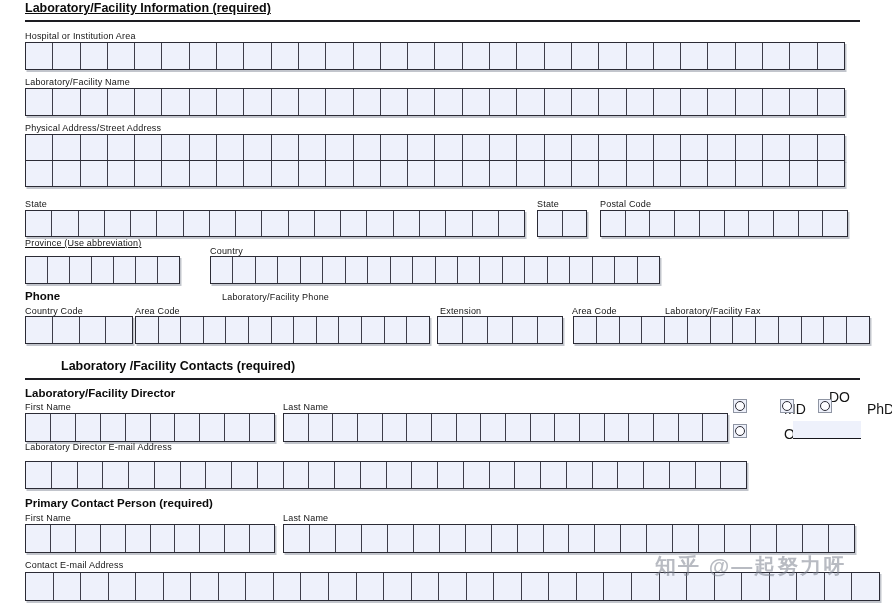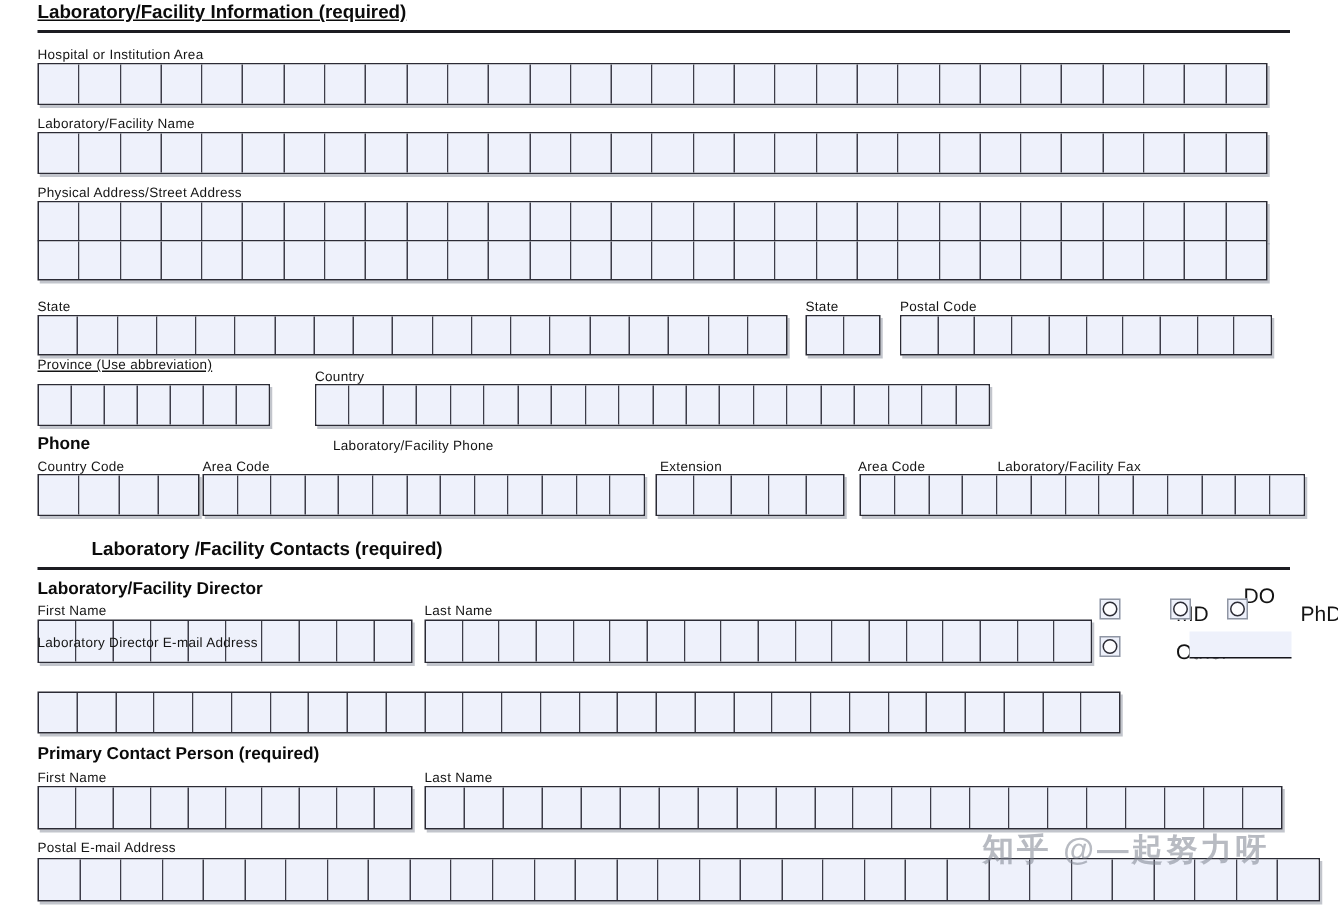--- a/index.html
+++ b/index.html
@@ -336,21 +336,21 @@
   <div class="radio" style="left:733px;top:399px;"></div>
   <div class="rlabel" style="left:753px;top:401px;">MD</div>
   <div class="radio" style="left:780px;top:399px;"></div>
   <div class="rlabel" style="left:798px;top:378px;margin-top:11px;">DO</div>
   <div class="radio" style="left:818px;top:399px;"></div>
   <div class="rlabel" style="left:836px;top:401px;">PhD</div>
   <div class="radio" style="left:733px;top:424px;"></div>
   <div class="rlabel" style="left:753px;top:426px;">Other</div>
   <div class="otherfield" style="left:793px;top:421px;width:68px;height:18px;"></div>
 
-  <div class="lbl" style="left:25px;top:423px;">Laboratory Director E-mail Address</div>
+  <div class="lbl" style="left:25px;top:442px;">Laboratory Director E-mail Address</div>
   <div class="comb" style="left:25px;top:461px;width:722px;height:28px;">
       <div class="cell"></div>
       <div class="cell"></div>
       <div class="cell"></div>
       <div class="cell"></div>
       <div class="cell"></div>
       <div class="cell"></div>
       <div class="cell"></div>
       <div class="cell"></div>
       <div class="cell"></div>
@@ -408,21 +408,21 @@
       <div class="cell"></div>
       <div class="cell"></div>
       <div class="cell"></div>
       <div class="cell"></div>
       <div class="cell"></div>
       <div class="cell"></div>
       <div class="cell"></div>
       <div class="cell"></div>
     </div>
 
-  <div class="lbl" style="left:25px;top:560px;">Postal E-mail Address</div>
+  <div class="lbl" style="left:25px;top:560px;">Contact E-mail Address</div>
   <div class="comb" style="left:25px;top:572px;width:855px;height:29px;">
       <div class="cell"></div>
       <div class="cell"></div>
       <div class="cell"></div>
       <div class="cell"></div>
       <div class="cell"></div>
       <div class="cell"></div>
       <div class="cell"></div>
       <div class="cell"></div>
       <div class="cell"></div>

